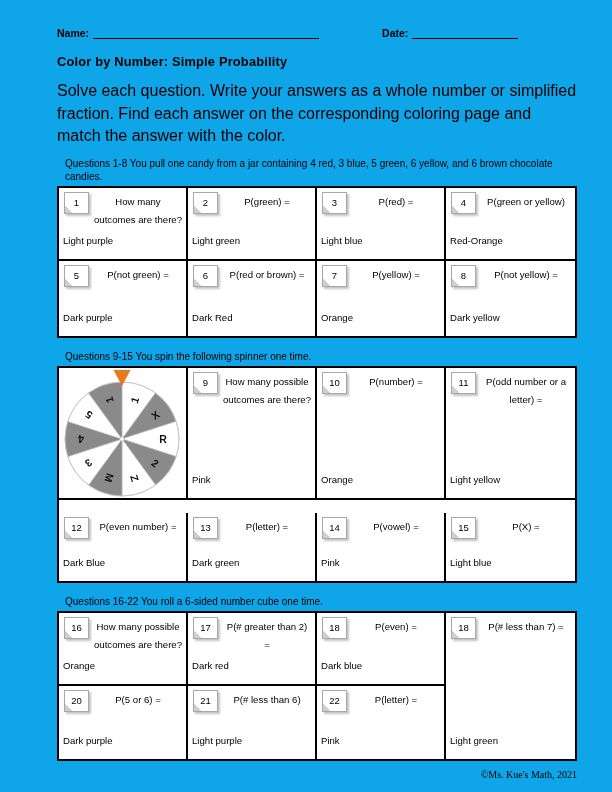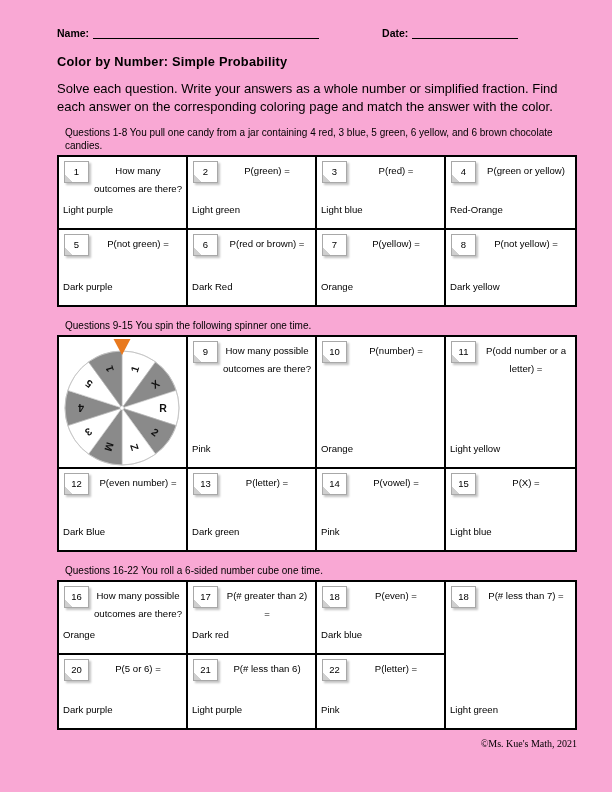--- a/index.html
+++ b/index.html
@@ -1,46 +1,46 @@
 <!DOCTYPE html>
 <html><head>
 <meta charset="utf-8">
 <style>
   html,body{margin:0;padding:0;background:#e9e9e9;}
   .page{
     position:relative;
     width:612px;height:792px;
-    background:#f9a8d4;
+    background:#0ea5e9;
     margin:0 auto;
     font-family:"Liberation Sans", sans-serif;
     color:#000;
     box-sizing:border-box;
     padding:26px 35px 0 57px;
     overflow:hidden;
   }
   
   .hdr{display:flex;align-items:flex-end;width:520px;font-size:10.5px;font-weight:bold;}
   .hdr .lbl{white-space:nowrap;}
   .fill-line{display:inline-block;border-bottom:1.8px solid #000;height:12px;margin-left:4px;}
   .name-line{width:226px;}
   .date-line{width:106px;}
   .hdr-gap{flex:0 0 63px;}
   .title{margin-top:15px;font-size:12.8px;font-weight:bold;letter-spacing:.2px;}
-  .instructions{margin-top:11px;width:520px;font-size:13px;line-height:1.42;}
+  .instructions{margin-top:11px;width:520px;font-size:16px;line-height:1.42;}
   .caption{margin:12px 0 3px 8px;width:512px;font-size:10px;line-height:1.3;}
   .cap1{margin-top:9px;}
   
   .qtable{width:520px;display:grid;grid-template-columns:repeat(4,1fr);border:2.5px solid #000;box-sizing:border-box;background:#fff;}
   .t1{grid-template-rows:73px 75px;}
   .t2{grid-template-rows:132px 81px;}
   .t3{grid-template-rows:73px 73px;}
   .qcell{position:relative;border-right:2px solid #000;border-bottom:2px solid #000;padding:3px 4px 14px 4px;text-align:center;box-sizing:border-box;overflow:hidden;}
   .qtable .qcell:nth-child(4n){border-right:none;}
   .t1 .qcell:nth-child(n+5){border-bottom:none;}
-  .t2 .qcell:nth-child(n+5){border-bottom:none;}
+  .t2 .qcell:nth-child(n+5){border-bottom:none;margin-top:13px;}
   .t3 .qcell:nth-child(n+4){border-bottom:none;}
   .cell-span2{grid-column:4;grid-row:1/3;}
   .badge{
     float:left;width:23px;height:20px;margin:1px 5px 2px 1px;
     border:1px solid #a8a8a8;
     background:linear-gradient(45deg,#cfcfcf 5px,#ffffff 5.5px);
     box-shadow:2px 2px 2px #c4c4c4;
     font-size:9.5px;line-height:19px;text-align:center;
   }
   .q-text{font-size:9.6px;line-height:1.35;}

